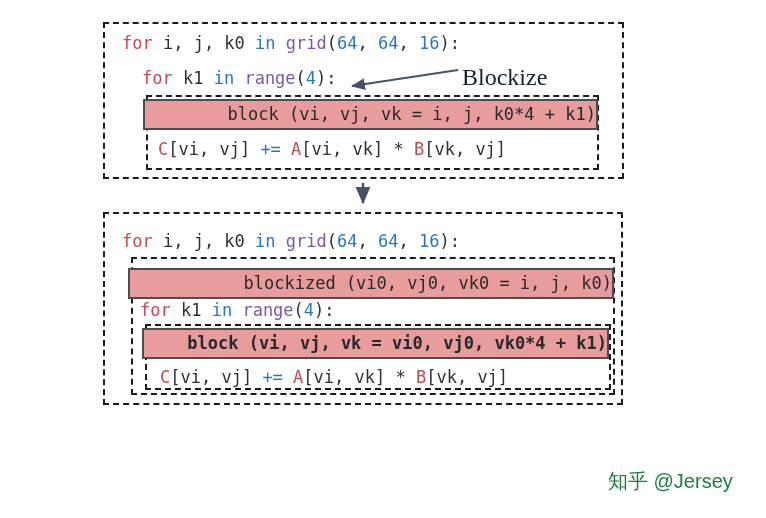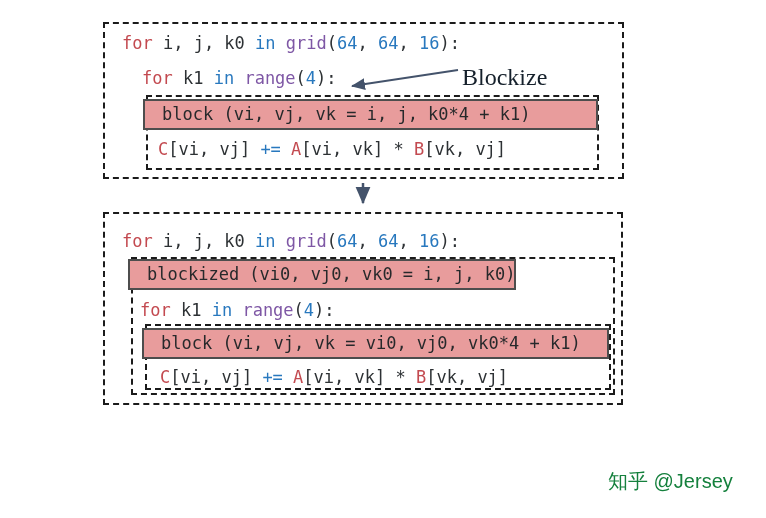--- a/index.html
+++ b/index.html
@@ -2,20 +2,21 @@
 <html><head>
 <meta charset="utf-8">
 <style>
   html,body{margin:0;padding:0;background:#ffffff;}
   #canvas{
     position:relative;
     width:766px;height:518px;
     background:#ffffff;
     overflow:hidden;
     font-family:"DejaVu Sans Mono", monospace;
+    text-align:right;
   }
   .dashed-box{
     position:absolute;
     border:2px dashed #1b1b1b;
     box-sizing:border-box;
     background:transparent;
   }
   .code-line{
     position:absolute;
     font-family:"DejaVu Sans Mono", monospace;
@@ -91,27 +92,27 @@
   <div class="code-line" style="left:158px;top:138px;"><span class="tk-kw">C</span><span class="tk-tx">[vi, vj] </span><span class="tk-bl">+=</span><span class="tk-tx"> </span><span class="tk-kw">A</span><span class="tk-tx">[vi, vk] * </span><span class="tk-kw">B</span><span class="tk-tx">[vk, vj]</span></div>
 
   <div id="blockize-label">Blockize</div>
 
   <div class="dashed-box" style="left:103px;top:212px;width:520px;height:193px;"></div>
 
   <div class="code-line" style="left:122px;top:230px;"><span class="tk-kw">for</span><span class="tk-tx"> i, j, k0 </span><span class="tk-bl">in</span><span class="tk-tx"> </span><span class="tk-pu">grid</span><span class="tk-tx">(</span><span class="tk-bl">64</span><span class="tk-tx">, </span><span class="tk-bl">64</span><span class="tk-tx">, </span><span class="tk-bl">16</span><span class="tk-tx">):</span></div>
 
   <div class="dashed-box" style="left:131px;top:257px;width:484px;height:138px;"></div>
 
-  <div class="pink-header" style="left:128px;top:259px;width:388px;">blockized (vi0, vj0, vk0 = i, j, k0)</div>
+  <div class="pink-header" style="left:128px;top:268px;width:486px;">blockized (vi0, vj0, vk0 = i, j, k0)</div>
 
   <div class="code-line" style="left:140px;top:299px;"><span class="tk-kw">for</span><span class="tk-tx"> k1 </span><span class="tk-bl">in</span><span class="tk-tx"> </span><span class="tk-pu">range</span><span class="tk-tx">(</span><span class="tk-bl">4</span><span class="tk-tx">):</span></div>
 
   <div class="dashed-box" style="left:145px;top:324px;width:466px;height:66px;"></div>
 
-  <div class="pink-header" style="left:142px;top:328px;width:467px;">block (vi, vj, vk = vi0, vj0, vk0*4 + k1)</div>
+  <div class="pink-header" style="left:142px;top:328px;width:467px;font-weight:bold;">block (vi, vj, vk = vi0, vj0, vk0*4 + k1)</div>
 
   <div class="code-line" style="left:160px;top:366px;"><span class="tk-kw">C</span><span class="tk-tx">[vi, vj] </span><span class="tk-bl">+=</span><span class="tk-tx"> </span><span class="tk-kw">A</span><span class="tk-tx">[vi, vk] * </span><span class="tk-kw">B</span><span class="tk-tx">[vk, vj]</span></div>
 
   <svg id="arrows" width="766" height="518" viewBox="0 0 766 518">
     <defs>
       <marker id="ah" markerWidth="9" markerHeight="8" refX="6.5" refY="3" orient="auto">
         <path d="M0,0 L7,3 L0,6 z" fill="#44536b"></path>
       </marker>
     </defs>
     <line x1="458" y1="70" x2="352" y2="86" stroke="#44536b" stroke-width="2" marker-end="url(#ah)"></line>

